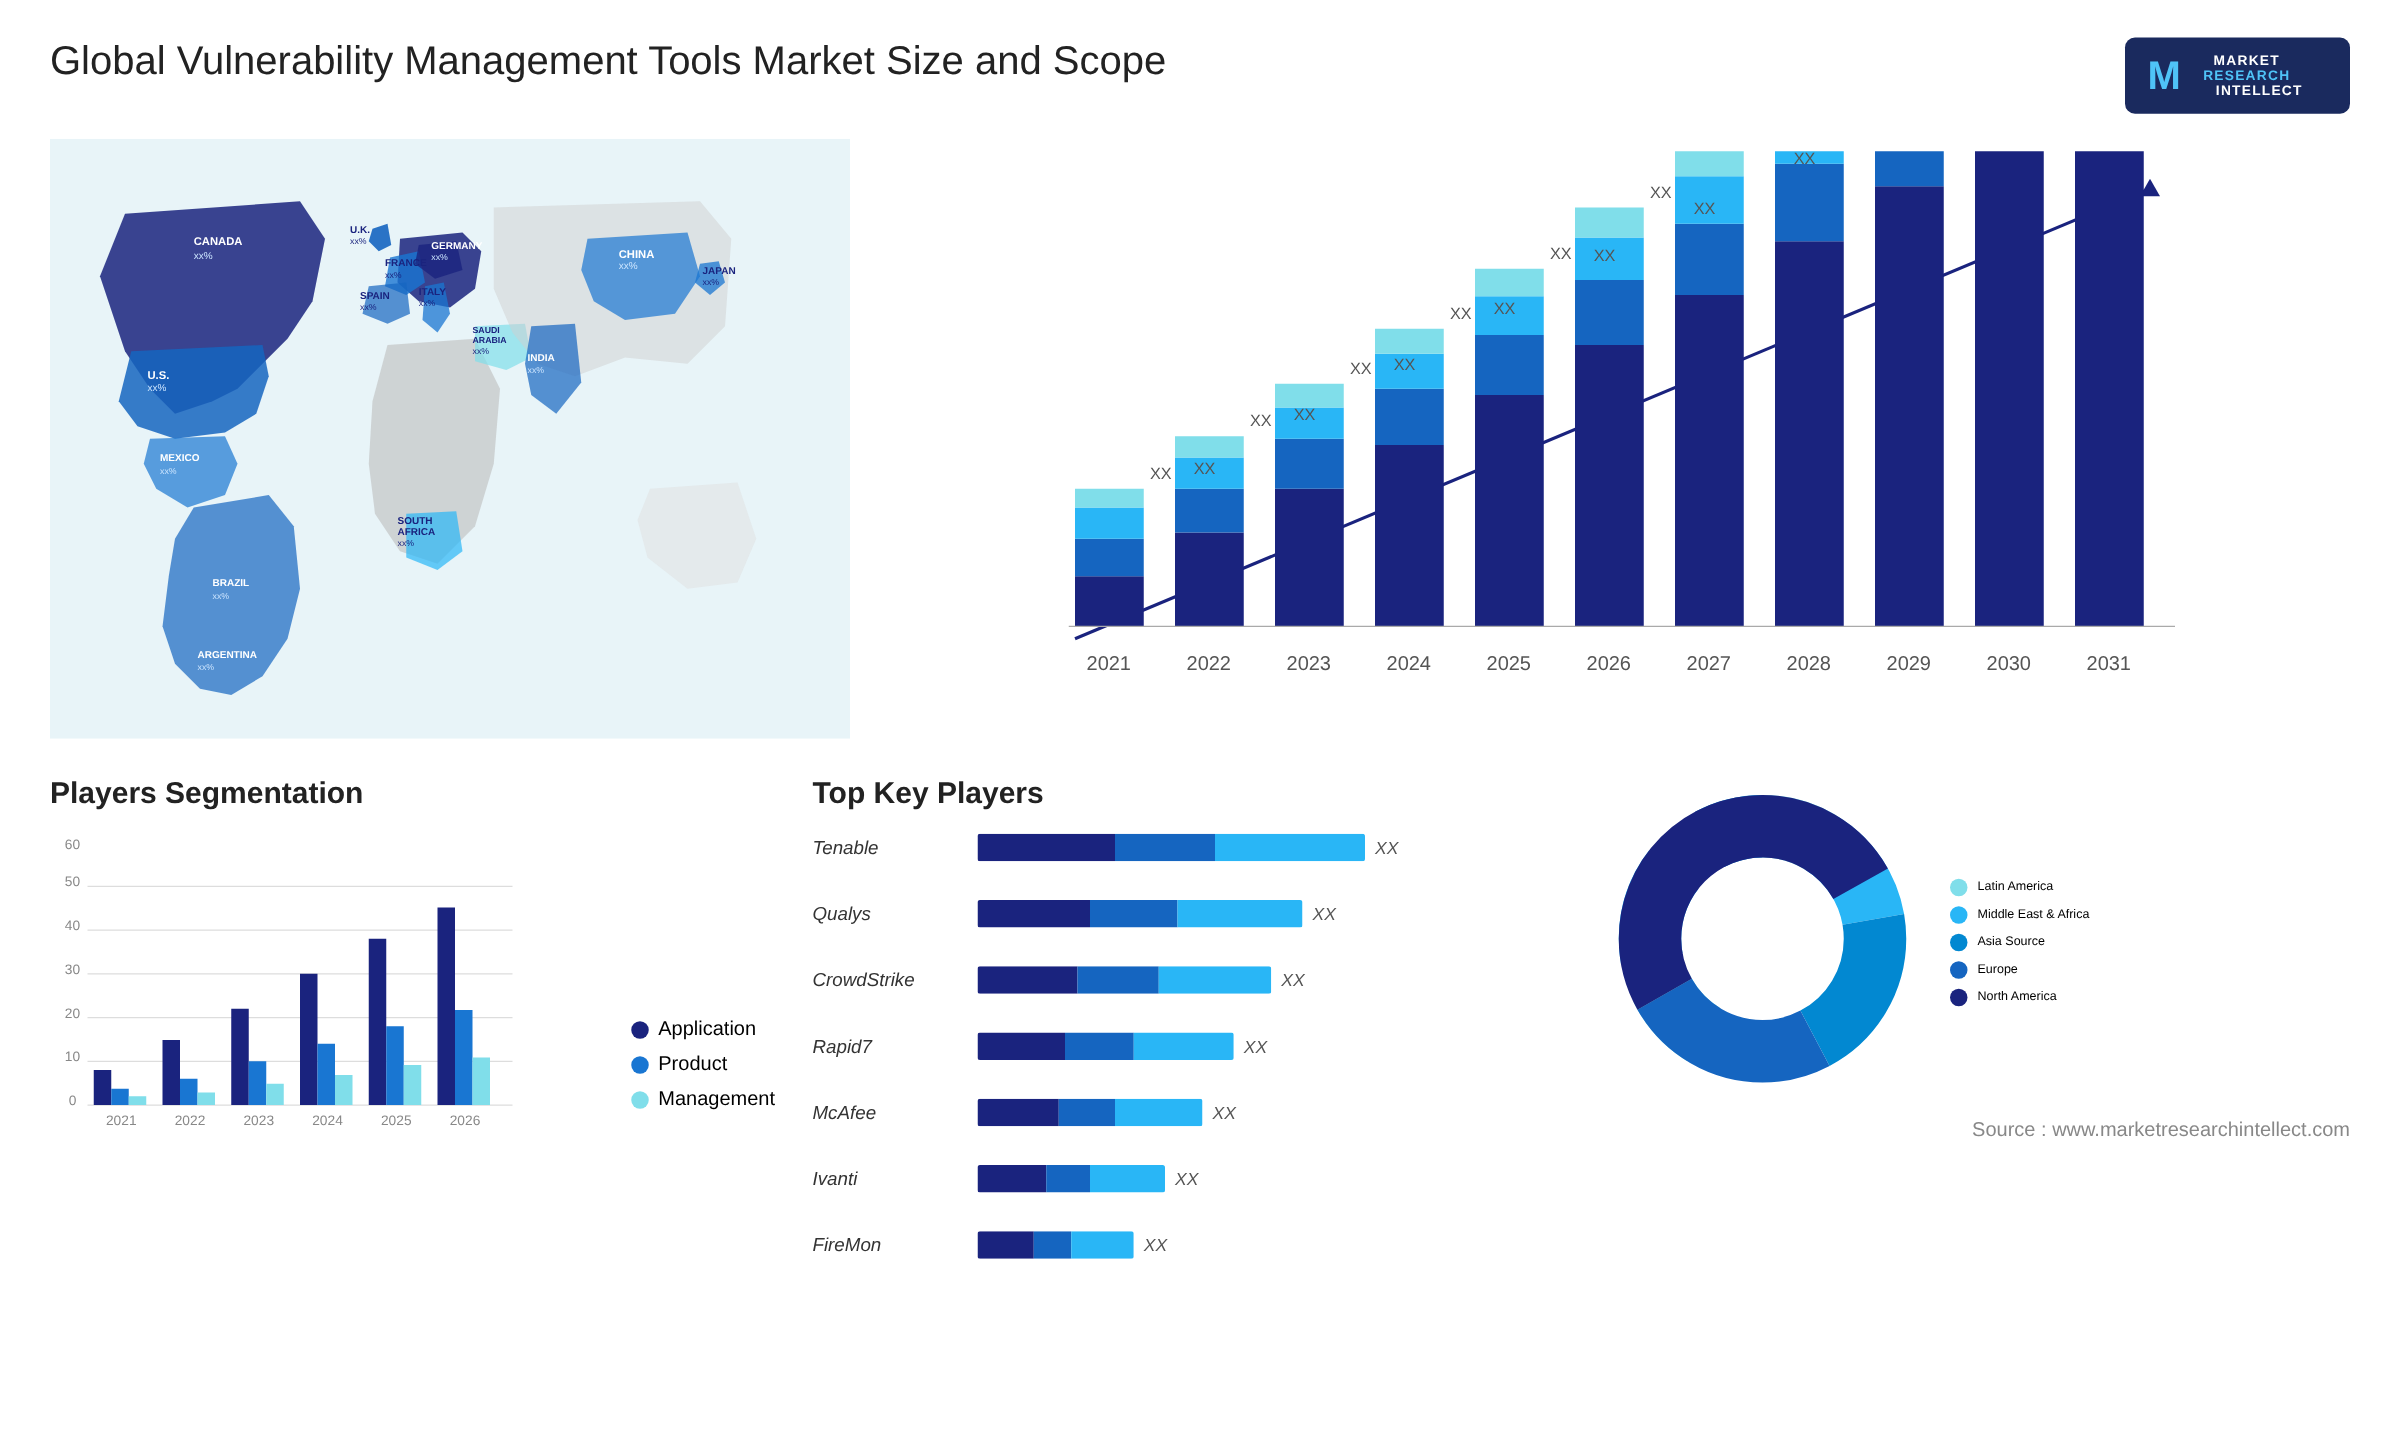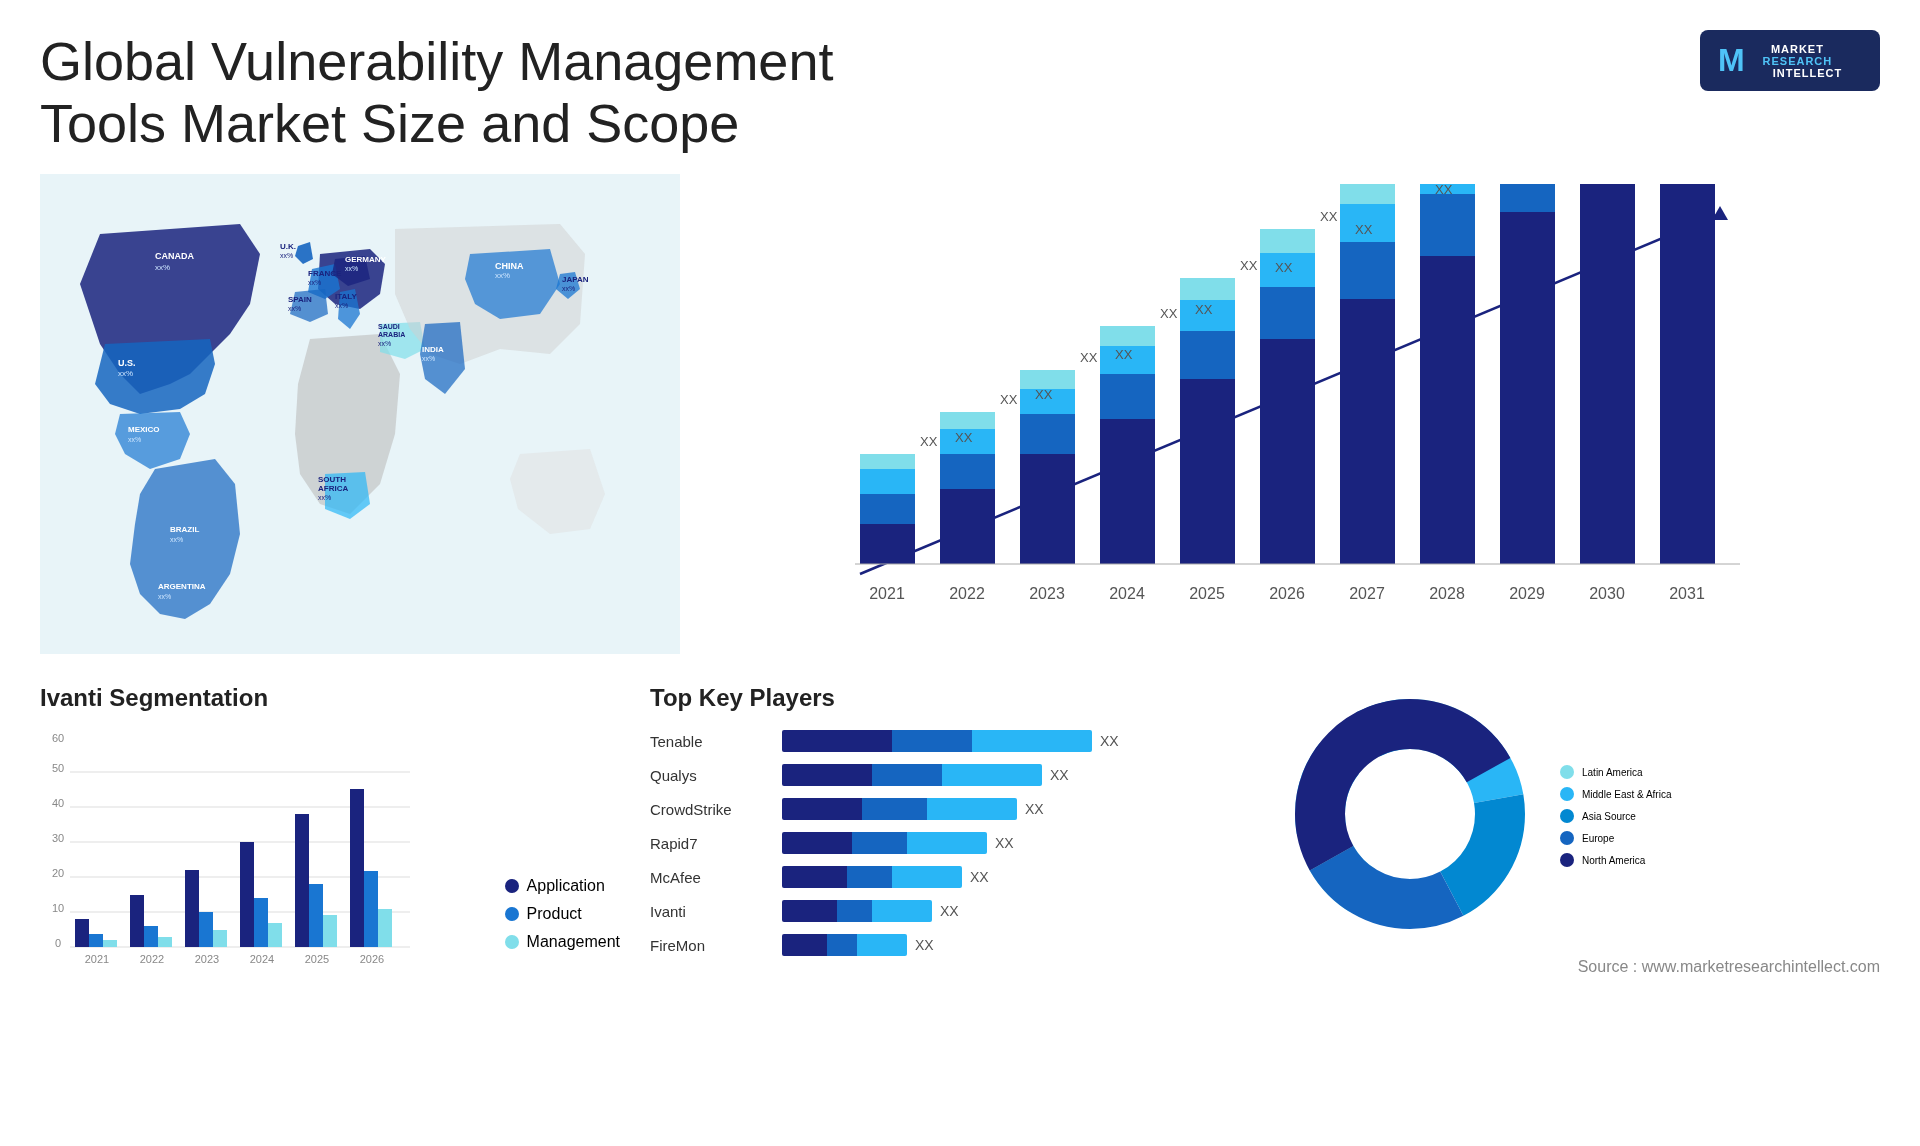--- a/index.html
+++ b/index.html
@@ -17,21 +17,21 @@
       position: relative;
     }
     
     .header {
       display: flex;
       justify-content: space-between;
       align-items: flex-start;
       margin-bottom: 20px;
     }
     .title {
-      font-size: 54px;
+      font-size: 32px;
       font-weight: 400;
       color: #222;
       max-width: 900px;
     }
     .logo-area {
       display: flex;
       flex-direction: column;
       align-items: center;
     }
     .logo-box {
@@ -135,21 +135,21 @@
     }
     .legend-dot {
       width: 14px;
       height: 14px;
       border-radius: 50%;
       flex-shrink: 0;
     }
 
     
     .players-section { }
-    .players-list { display: flex; flex-direction: column; gap: 6px; }
+    .players-list { display: flex; flex-direction: column; gap: 25px; font-style: italic; }
     .player-row {
       display: flex;
       align-items: center;
       gap: 12px;
     }
     .player-name {
       font-size: 15px;
       color: #333;
       width: 120px;
       flex-shrink: 0;
@@ -437,21 +437,21 @@
           <text x="800" y="-75" font-size="13" fill="#555">XX</text>
           <text x="880" y="-118" font-size="13" fill="#555">XX</text>
         </svg>
       </div>
     </div>
   </div>
 
   <div class="bottom-grid">
 
     <div class="segmentation-section">
-      <h2 class="section-title">Ivanti Segmentation</h2>
+      <h2 class="section-title">Players Segmentation</h2>
       <div class="seg-chart-area">
         <div class="seg-chart">
           <svg viewBox="0 0 380 250" width="380" height="250">
 
             <text x="18" y="220" font-size="11" fill="#888" text-anchor="middle">0</text>
             <text x="18" y="185" font-size="11" fill="#888" text-anchor="middle">10</text>
             <text x="18" y="150" font-size="11" fill="#888" text-anchor="middle">20</text>
             <text x="18" y="115" font-size="11" fill="#888" text-anchor="middle">30</text>
             <text x="18" y="80" font-size="11" fill="#888" text-anchor="middle">40</text>
             <text x="18" y="45" font-size="11" fill="#888" text-anchor="middle">50</text>

